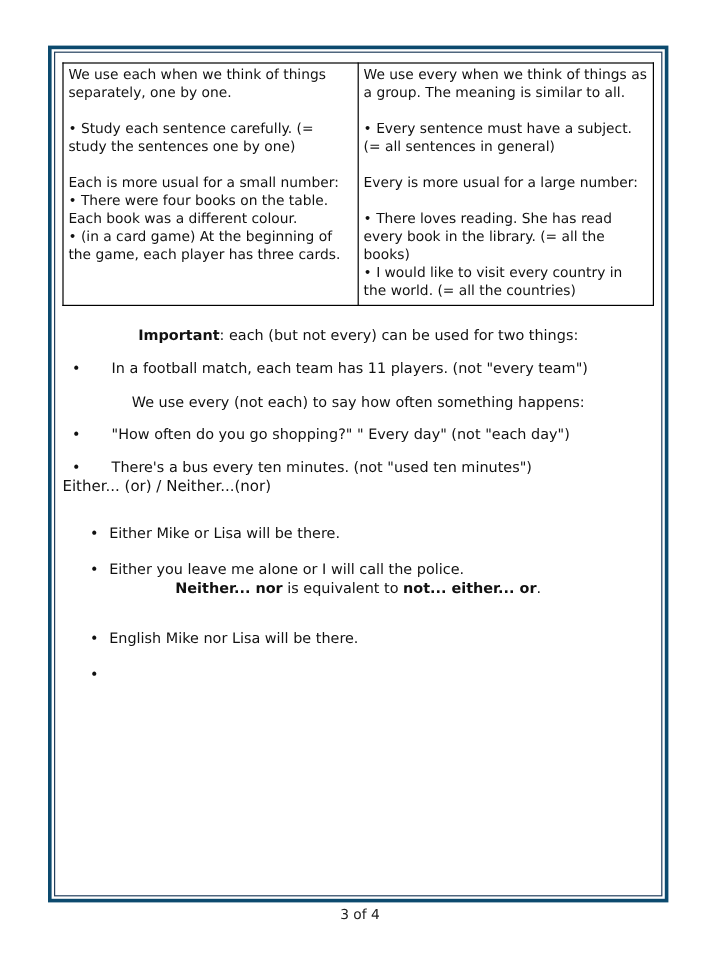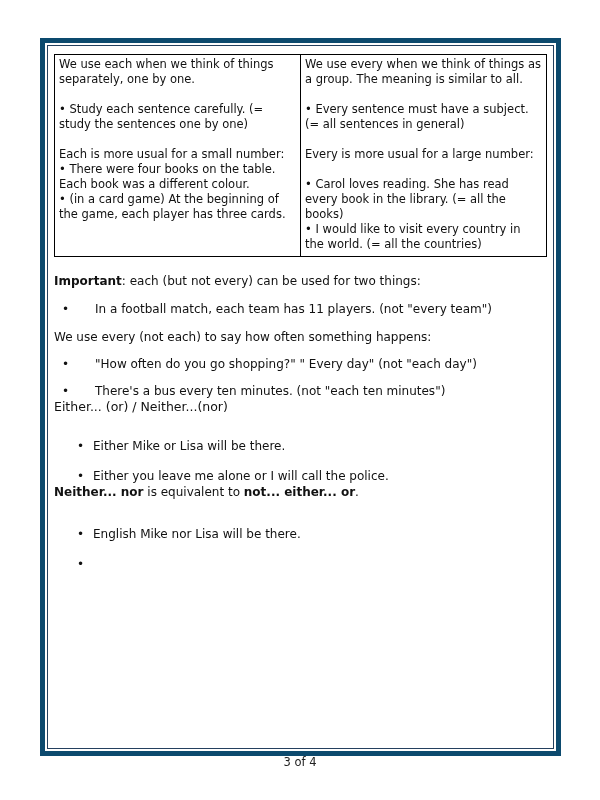--- a/index.html
+++ b/index.html
@@ -8,21 +8,21 @@
     background:#ffffff;
     font-family:"DejaVu Sans", "Liberation Sans", sans-serif;
     color:#111111;
     position:relative;
     -webkit-font-smoothing:antialiased;
   }
   
   .frame-outer {
     position:absolute; left:40px; top:38px;
     width:511px; height:708px;
-    border:5px solid #0c4a6e;
+    border:3px solid #0c4a6e;
   }
   .frame-inner {
     position:absolute; left:2px; top:2px; right:2px; bottom:2px;
     border:1px solid #24405e;
   }
   .content {
     position:absolute; left:0; top:0; right:0; bottom:0;
     padding:8px 6px;
     overflow:hidden;
   }
@@ -37,21 +37,21 @@
     vertical-align:top;
     width:50%;
     padding:2px 4px 4px 4px;
     font-size:11.5px;
     line-height:15px;
   }
   table.cmp p { margin:0; }
   table.cmp p.sp { margin-top:15px; }
   
   .doc-body { font-size:12px; line-height:16px; }
-  .para { margin:0; }
+  .para { margin:0;text-align:center; }
   b, .bold { font-weight:bold; }
   .bullet-tab { display:flex; margin:0; }
   .bullet-tab .b { flex:0 0 41px; padding-left:8px; box-sizing:border-box; }
   .bullet-ind { display:flex; margin:0; padding-left:23px; }
   .bullet-ind .b { flex:0 0 16px; }
   .mt16 { margin-top:16px; }
   .mt12 { margin-top:12px; }
   .mt11 { margin-top:11px; }
   .mt14 { margin-top:14px; }
   .mt23 { margin-top:23px; }
@@ -81,21 +81,21 @@
             <p>We use each when we think of things separately, one by one.</p>
             <p class="sp">• Study each sentence carefully. (= study the sentences one by one)</p>
             <p class="sp">Each is more usual for a small number:</p>
             <p>• There were four books on the table. Each book was a different colour.</p>
             <p>• (in a card game) At the beginning of the game, each player has three cards.</p>
           </td>
           <td>
             <p>We use every when we think of things as a group. The meaning is similar to all.</p>
             <p class="sp">• Every sentence must have a subject. (= all sentences in general)</p>
             <p class="sp">Every is more usual for a large number:</p>
-            <p class="sp">• Carol loves reading. She has read every book in the library. (= all the books)</p>
+            <p class="sp">• There loves reading. She has read every book in the library. (= all the books)</p>
             <p>• I would like to visit every country in the world. (= all the countries)</p>
           </td>
         </tr>
       </tbody>
         </table>
 
       <div class="doc-body">
 
         <p class="para mt16"><b>Important</b><span>: each (but not every) can be used for two things:</span></p>
 
@@ -106,21 +106,21 @@
 
         <p class="para mt12">We use every (not each) to say how often something happens:</p>
 
         <div class="bullet-tab mt11">
           <span class="b">•</span>
           <span>"How often do you go shopping?" " Every day" (not "each day")</span>
         </div>
 
         <div class="bullet-tab mt11">
           <span class="b">•</span>
-          <span>There's a bus every ten minutes. (not "each ten minutes")</span>
+          <span>There's a bus every ten minutes. (not "used ten minutes")</span>
         </div>
 
         <p class="heading mt25">Either... (or) / Neither...(nor)</p>
 
 
         <div class="bullet-ind mt23">
           <span class="b">•</span>
           <span>Either Mike or Lisa will be there.</span>
         </div>
 

